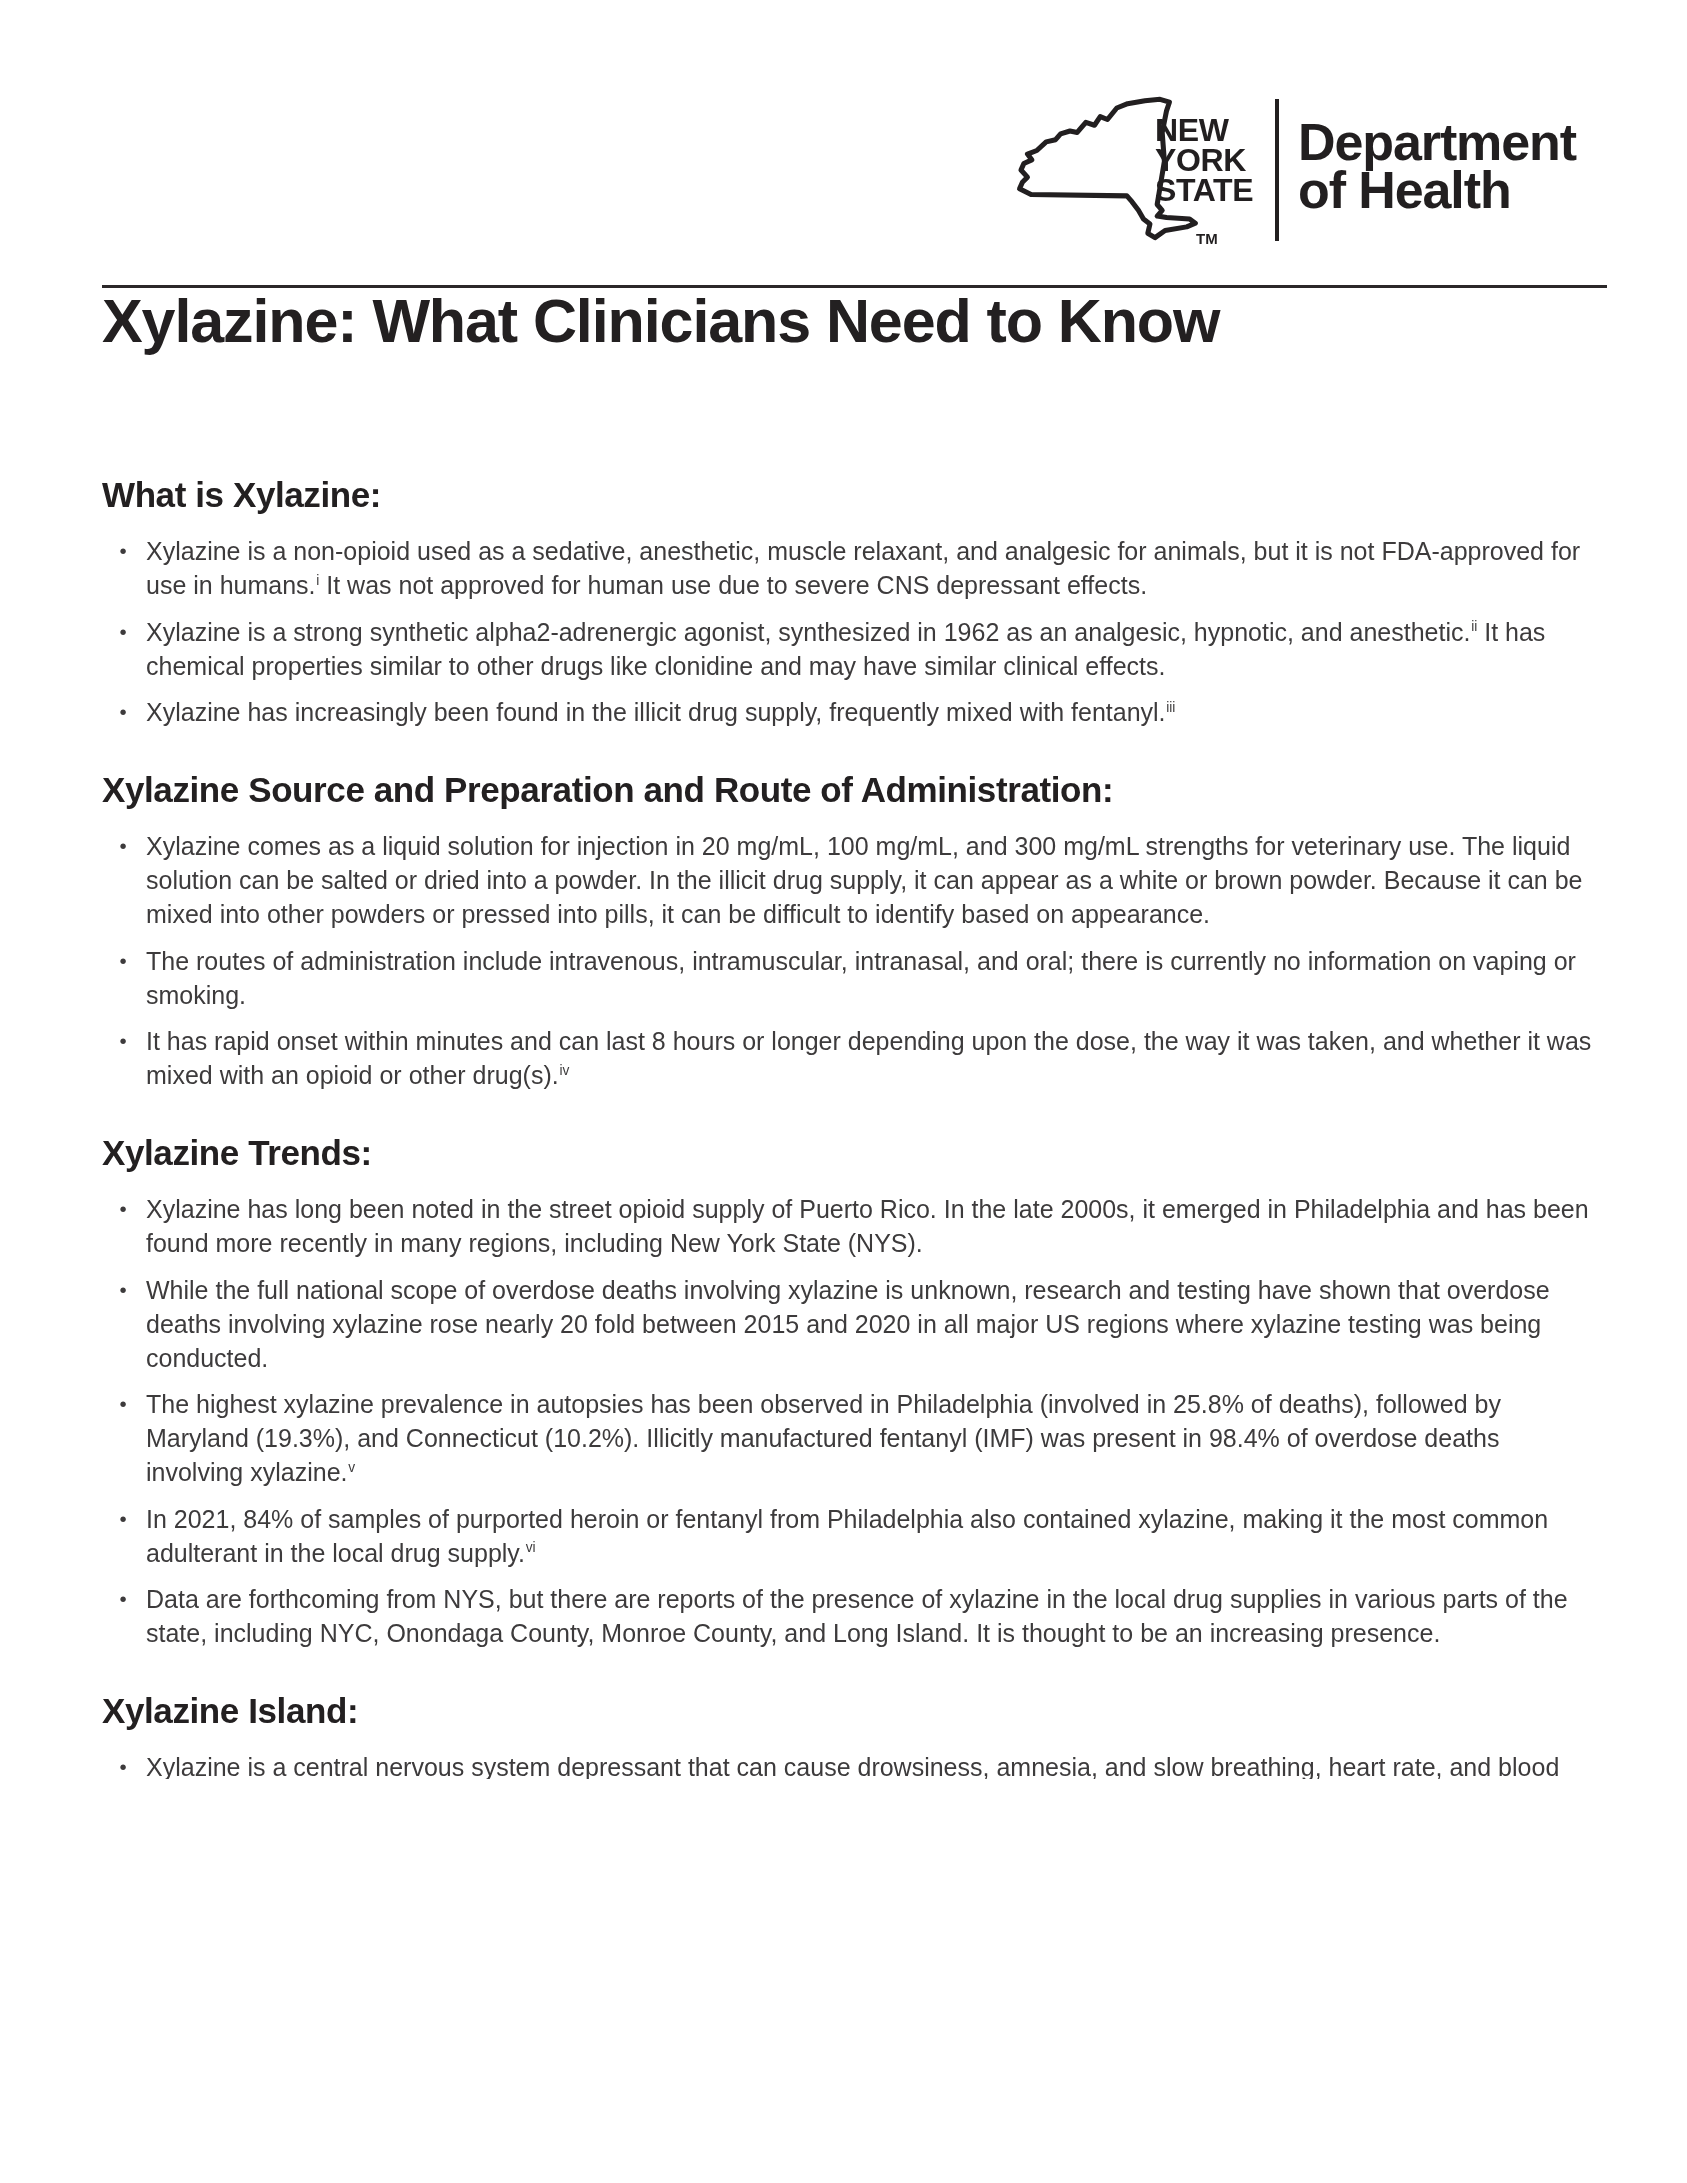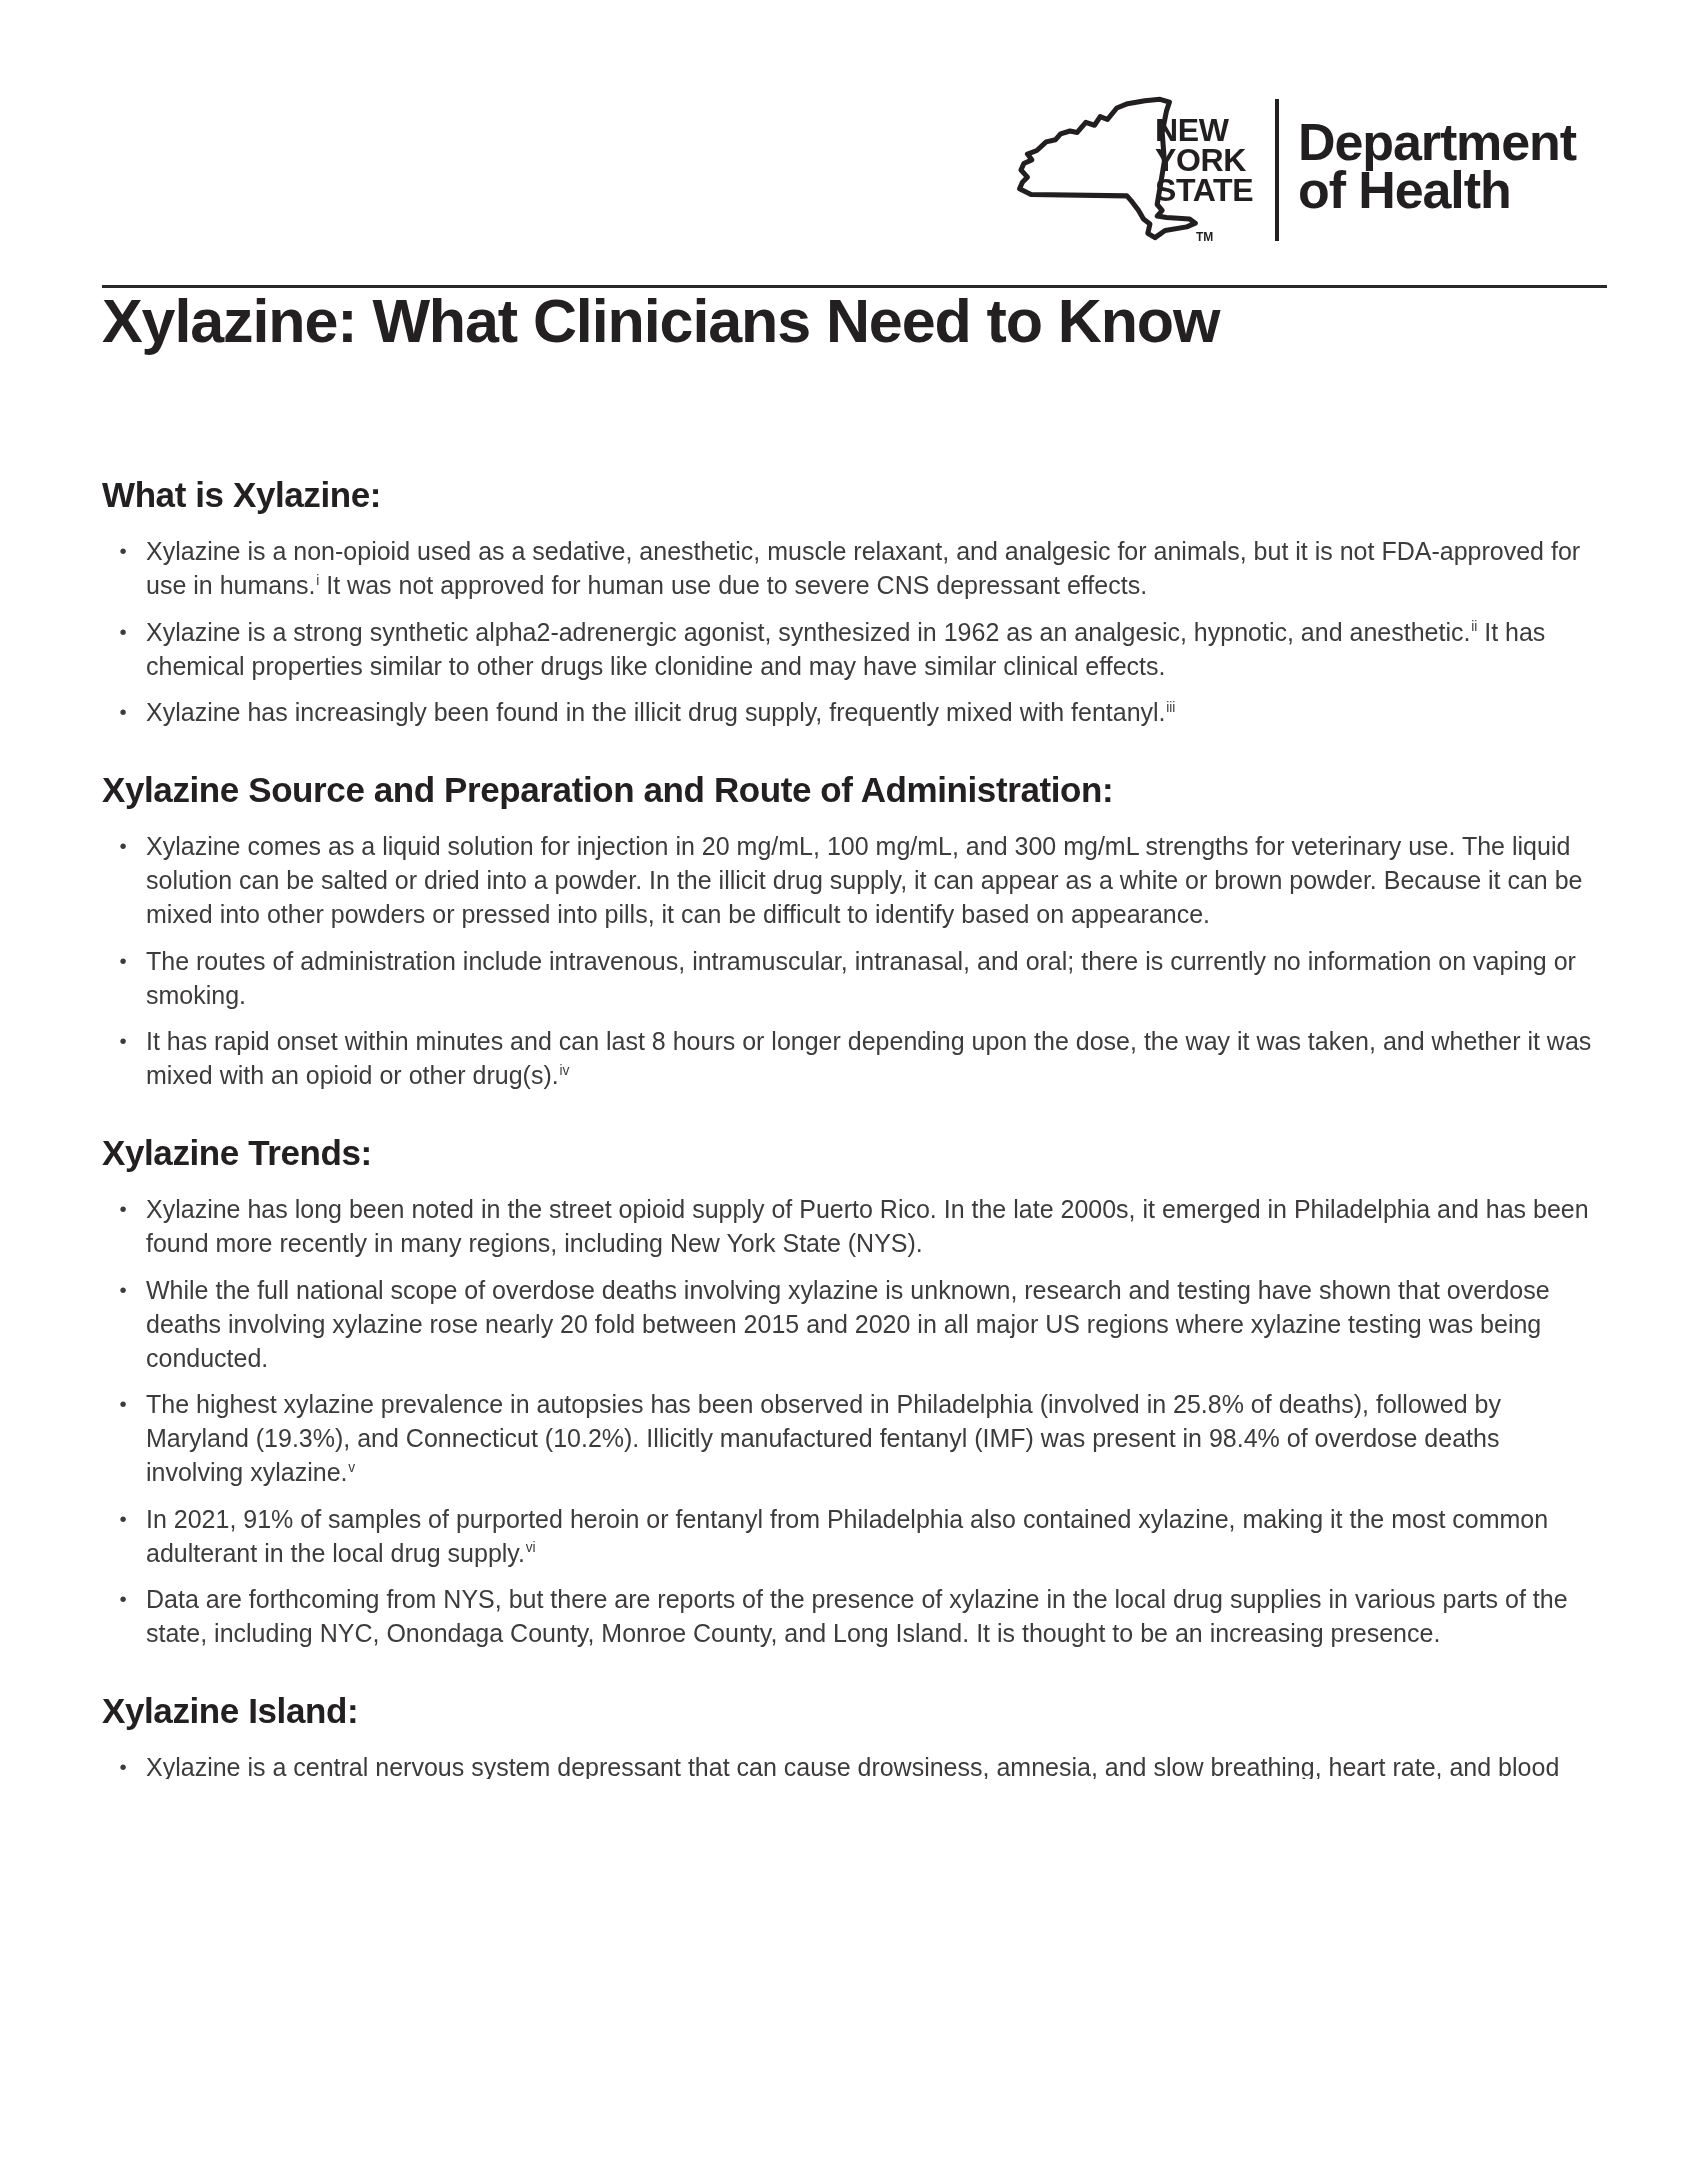--- a/index.html
+++ b/index.html
@@ -31,21 +31,21 @@
     position: absolute; left: 263px; top: 5.8px;
     width: 4.4px; height: 142px; background: #221f20;
   }
   .doh-words {
     position: absolute; left: 286px; top: 25px;
     font-weight: 700; font-size: 52px; line-height: 48px;
     letter-spacing: -1.1px; color: #221f20; white-space: nowrap;
   }
   .tm {
     position: absolute; left: 184px; top: 137px;
-    font-size: 12px; font-weight: 700; color: #221f20;
+    font-size: 15px; font-weight: 700; color: #221f20;
   }
 
   
   .rule {
     border: none; border-top: 3.6px solid #2b2829;
     margin-top: 39px; width: 100%;
   }
   h1.title {
     font-size: 61px; font-weight: 700; letter-spacing: -1.1px;
     color: #232021; line-height: 1.1;
@@ -142,21 +142,21 @@
       <li class="bullet"><span>It has rapid onset within minutes and can last 8 hours or longer depending upon the dose, the way it was taken, and whether it was mixed with an opioid or other drug(s).</span><sup class="fnref">iv</sup></li>
     </ul>
   </section>
 
   <section>
     <h2>Xylazine Trends:</h2>
     <ul>
       <li class="bullet"><span>Xylazine has long been noted in the street opioid supply of Puerto Rico. In the late 2000s, it emerged in Philadelphia and has been found more recently in many regions, including New York State (NYS).</span></li>
       <li class="bullet"><span>While the full national scope of overdose deaths involving xylazine is unknown, research and testing have shown that overdose deaths involving xylazine rose nearly 20 fold between 2015 and 2020 in all major US regions where xylazine testing was being conducted.</span></li>
       <li class="bullet"><span>The highest xylazine prevalence in autopsies has been observed in Philadelphia (involved in 25.8% of deaths), followed by Maryland (19.3%), and Connecticut (10.2%). Illicitly manufactured fentanyl (IMF) was present in 98.4% of overdose deaths involving xylazine.</span><sup class="fnref">v</sup></li>
-      <li class="bullet"><span>In 2021, 91% of samples of purported heroin or fentanyl from Philadelphia also contained xylazine, making it the most common adulterant in the local drug supply.</span><sup class="fnref">vi</sup></li>
+      <li class="bullet"><span>In 2021, 84% of samples of purported heroin or fentanyl from Philadelphia also contained xylazine, making it the most common adulterant in the local drug supply.</span><sup class="fnref">vi</sup></li>
       <li class="bullet"><span>Data are forthcoming from NYS, but there are reports of the presence of xylazine in the local drug supplies in various parts of the state, including NYC, Onondaga County, Monroe County, and Long Island. It is thought to be an increasing presence.</span></li>
     </ul>
   </section>
 
   <section>
     <h2>Xylazine Island:</h2>
     <ul>
       <li class="bullet"><span>Xylazine is a central nervous system depressant that can cause drowsiness, amnesia, and slow breathing, heart rate, and blood pressure at dangerously low levels.</span></li>
       <li class="bullet"><span>At very high doses, or with other central nervous system depressants, xylazine can cause:</span>
       </li>

